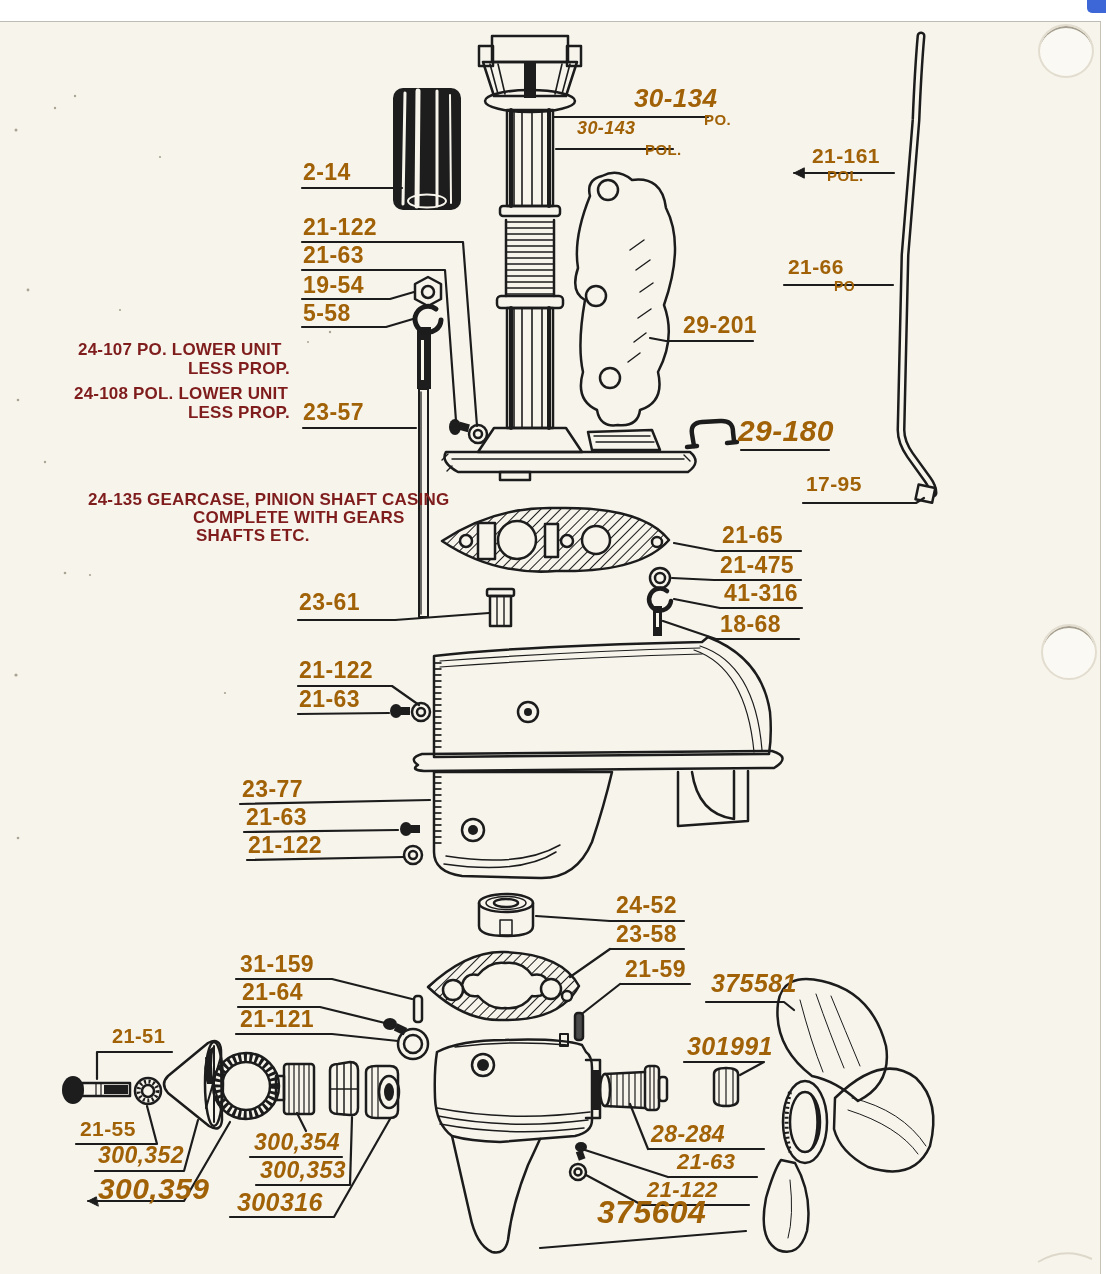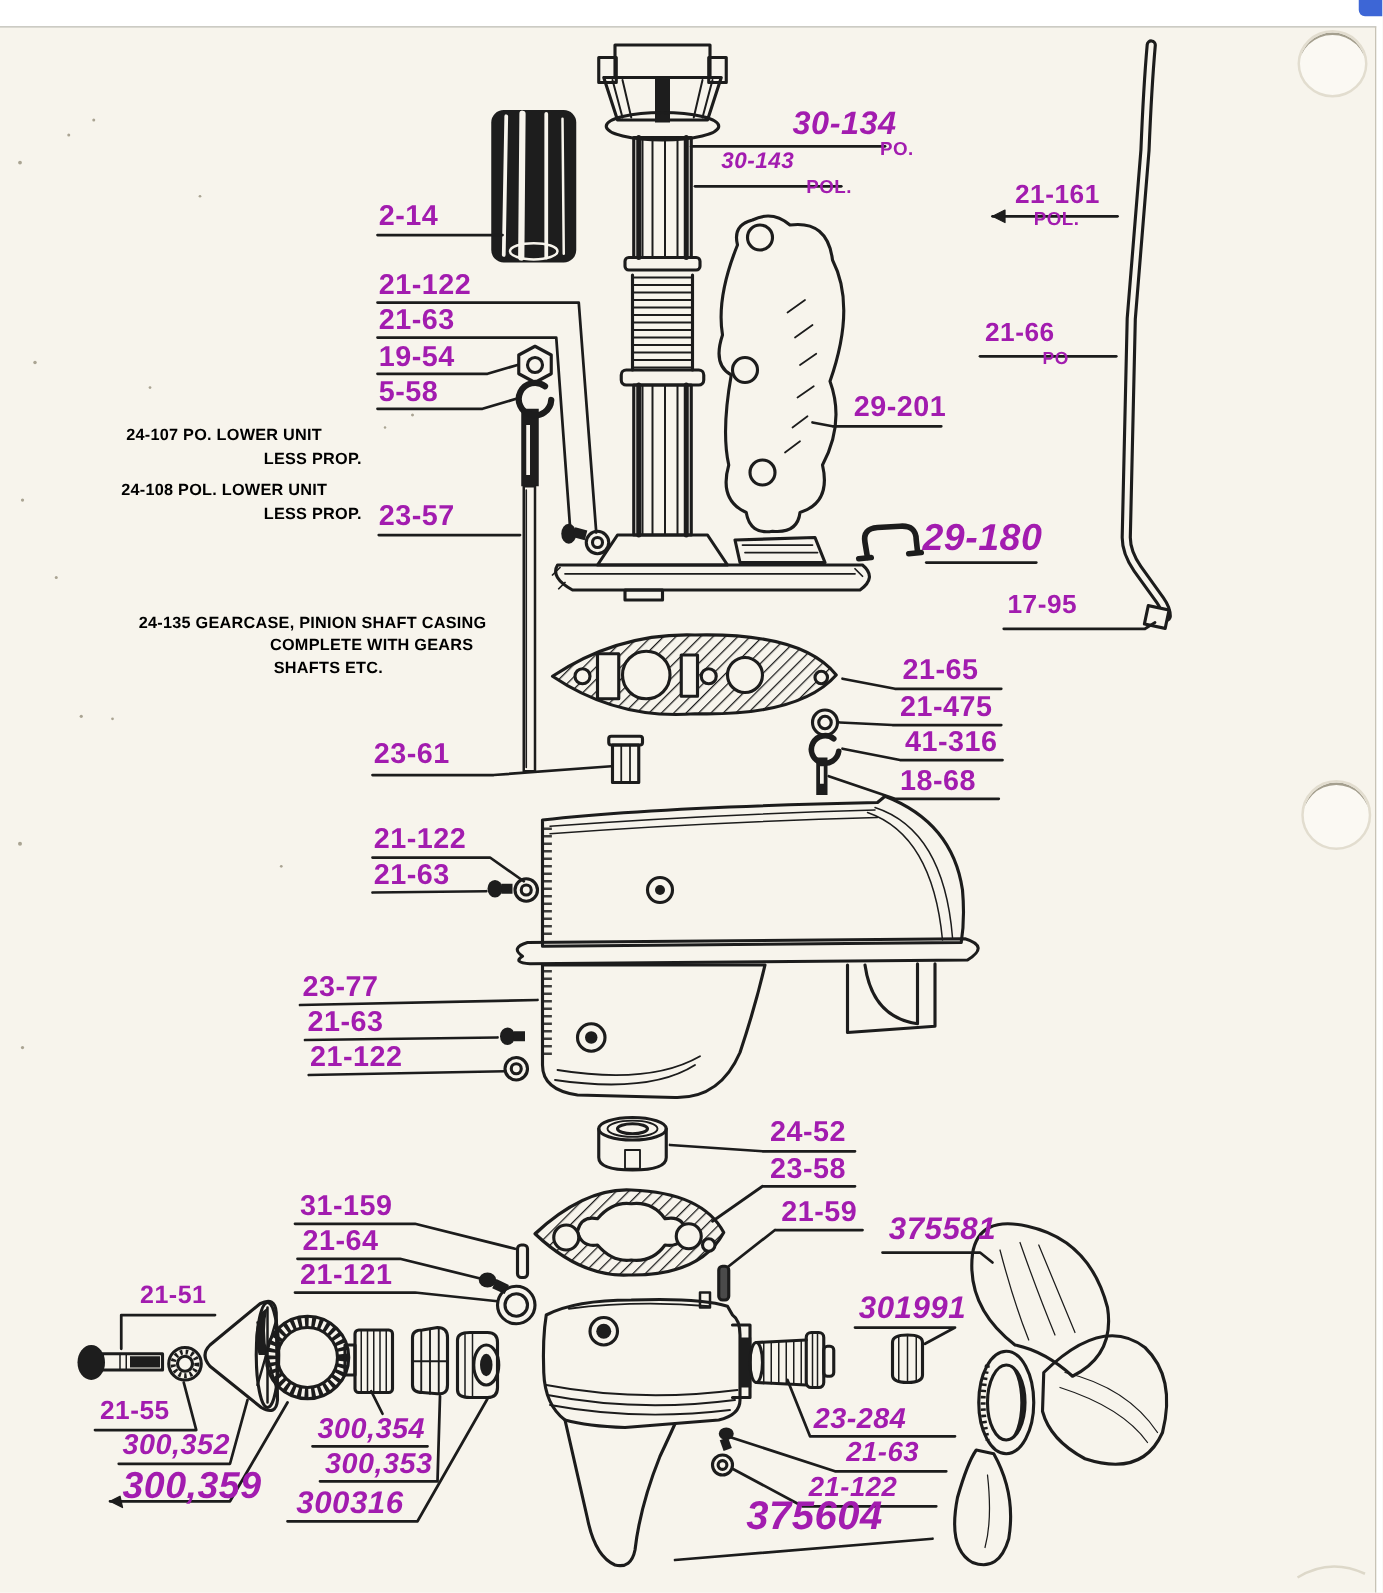--- a/index.html
+++ b/index.html
@@ -17,27 +17,27 @@
   }
   .punch-hole{
     position:absolute;border-radius:50%;
     background:#fbf9f3;border:2px solid #e2ddcf;
     box-shadow:0 3px 0 -1px #a49f8e inset;
   }
   #punch-hole-1{left:1038px;top:24px;width:52px;height:50px;}
   #punch-hole-2{left:1041px;top:624px;width:52px;height:52px;}
   #diagram-svg{position:absolute;left:0;top:0;}
   .lbl{
-    position:absolute;font-weight:700;color:#a21caf;white-space:nowrap;
+    position:absolute;font-weight:700;color:#a16207;white-space:nowrap;
     letter-spacing:.4px;line-height:1;
   }
   .lbl.it{font-style:italic;}
   .note{
-    position:absolute;font-weight:700;color:#000000;font-size:13px;
-    white-space:nowrap;letter-spacing:.2px;line-height:1;margin-left:23px;
+    position:absolute;font-weight:700;color:#7f1d1d;font-size:17px;
+    white-space:nowrap;letter-spacing:.2px;line-height:1;
   }
 </style>
 </head>
 <body>
 
 <div id="scan-page"></div>
 <div id="punch-hole-1" class="punch-hole"></div>
 <div id="punch-hole-2" class="punch-hole"></div>
 <div id="corner-accent"></div>
 
@@ -387,21 +387,21 @@
     <div class="lbl" style="left: 625px; top: 958px; font-size: 23px;">21-59</div>
     <div class="lbl it" style="left: 711px; top: 971px; font-size: 25px;">375581</div>
     <div class="lbl it" style="left: 687px; top: 1034px; font-size: 25px;">301991</div>
     <div class="lbl" style="left: 112px; top: 1026px; font-size: 20px;">21-51</div>
     <div class="lbl" style="left: 80px; top: 1118px; font-size: 21px;">21-55</div>
     <div class="lbl it" style="left: 98px; top: 1144px; font-size: 23px;">300,352</div>
     <div class="lbl it" style="left: 98px; top: 1174px; font-size: 30px;">300,359</div>
     <div class="lbl it" style="left: 254px; top: 1131px; font-size: 23px;">300,354</div>
     <div class="lbl it" style="left: 260px; top: 1159px; font-size: 23px;">300,353</div>
     <div class="lbl it" style="left: 237px; top: 1190px; font-size: 25px;">300316</div>
-    <div class="lbl it" style="left: 651px; top: 1123px; font-size: 23px;">23-284</div>
+    <div class="lbl it" style="left: 651px; top: 1123px; font-size: 23px;">28-284</div>
     <div class="lbl it" style="left: 677px; top: 1151px; font-size: 22px;">21-63</div>
     <div class="lbl it" style="left: 647px; top: 1179px; font-size: 22px;">21-122</div>
     <div class="lbl it" style="left: 597px; top: 1196px; font-size: 32px;">375604</div>
     <div class="note" style="left: 78px; top: 341px;">24-107 PO. LOWER UNIT</div>
     <div class="note" style="left: 188px; top: 360px;">LESS PROP.</div>
     <div class="note" style="left: 74px; top: 385px;">24-108 POL. LOWER UNIT</div>
     <div class="note" style="left: 188px; top: 404px;">LESS PROP.</div>
     <div class="note" style="left: 88px; top: 491px;">24-135 GEARCASE, PINION SHAFT CASING</div>
     <div class="note" style="left: 193px; top: 509px;">COMPLETE WITH GEARS</div>
     <div class="note" style="left: 196px; top: 527px;">SHAFTS ETC.</div>

